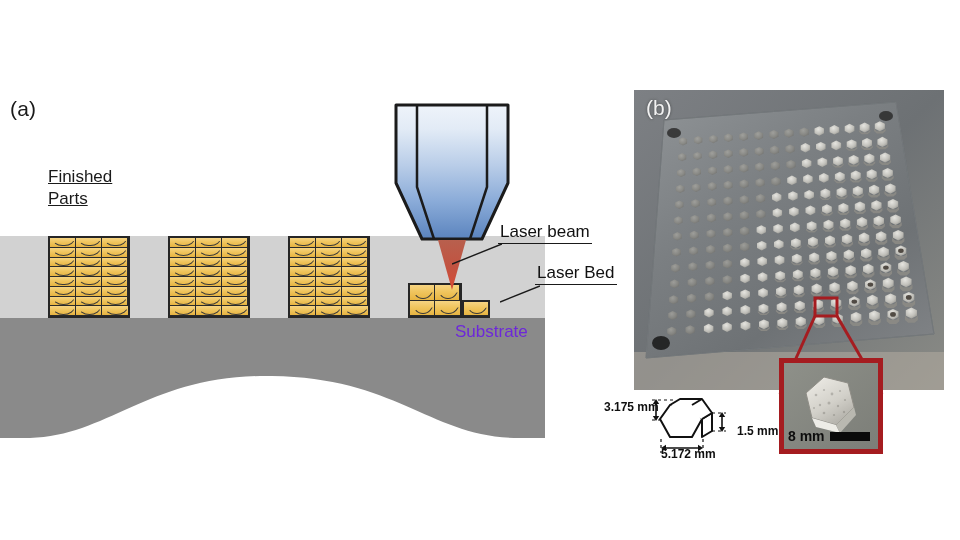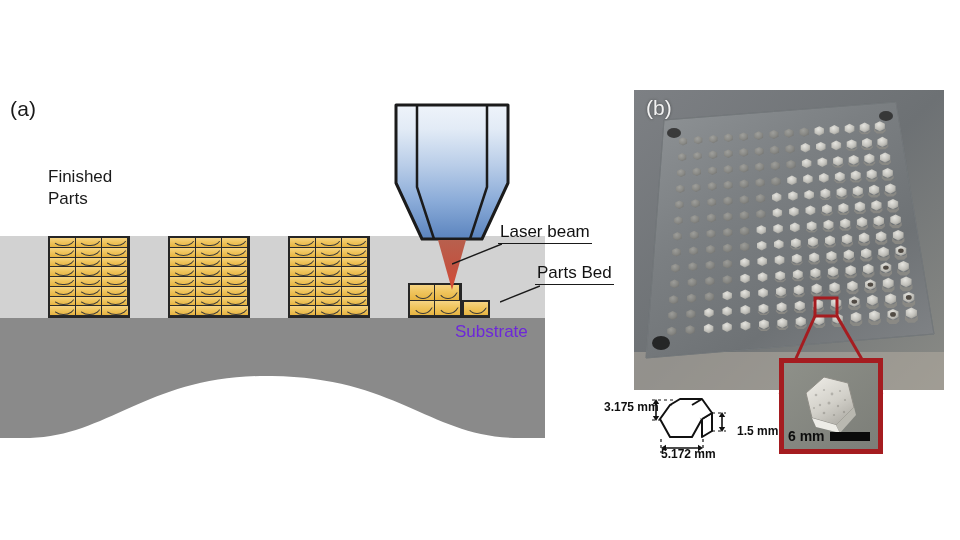--- a/index.html
+++ b/index.html
@@ -59,20 +59,21 @@
   }
 
   
   #finished-parts-caption {
     position: absolute;
     left: 48px; top: 166px;
     font-size: 17px;
     line-height: 1.28;
     color: #1a1a1a;
     white-space: pre-line;
+    text-decoration: underline;
   }
 
   
   .part-stack {
     position: absolute;
     box-sizing: border-box;
     border: 2px solid #262626;
     background: #ecb83f;
     display: grid;
   }
@@ -371,21 +372,21 @@
       <span class="txt">Laser beam</span>
       <span class="rule"></span>
     </div>
     <div class="leader" style="left:452px; top:243px;">
       <svg width="50" height="22" viewBox="0 0 50 22">
         <line x1="0" y1="21" x2="50" y2="1" stroke="#1a1a1a" stroke-width="1.4"></line>
       </svg>
     </div>
 
     <div class="callout" id="callout-powder">
-      <span class="txt">Parts Bed</span>
+      <span class="txt">Laser Bed</span>
       <span class="rule"></span>
     </div>
     <div class="leader" style="left:500px; top:285px;">
       <svg width="40" height="18" viewBox="0 0 40 18">
         <line x1="0" y1="17" x2="40" y2="1" stroke="#1a1a1a" stroke-width="1.4"></line>
       </svg>
     </div>
   </div>
 
   <div id="panel-b">
@@ -731,21 +732,21 @@
           <circle cx="45" cy="40" r="1.5"></circle>
         <circle cx="54" cy="43" r="1.2"></circle>
           <circle cx="61" cy="37" r="1.1"></circle>
         <circle cx="40" cy="50" r="1.3"></circle>
           <circle cx="50" cy="52" r="1.1"></circle>
         <circle cx="60" cy="49" r="1.2"></circle>
           <circle cx="30" cy="45" r="1.0"></circle>
       </g>
     </svg>
     <div id="scalebar">
-      <span class="sb-text">6 mm</span>
+      <span class="sb-text">8 mm</span>
       <span class="sb-bar"></span>
     </div>
   </div>
 
   <div id="dim-diagram">
     <svg width="180" height="78" viewBox="0 0 180 78">
 
       <path d="M56,26 L66,12 L88,12 L98,26 L88,44 L66,44 Z" fill="#ffffff" stroke="#111111" stroke-width="2" stroke-linejoin="round"></path>
 
       <path d="M98,26 L108,20 L108,38 L98,44 Z" fill="#ffffff" stroke="#111111" stroke-width="2" stroke-linejoin="round"></path>

